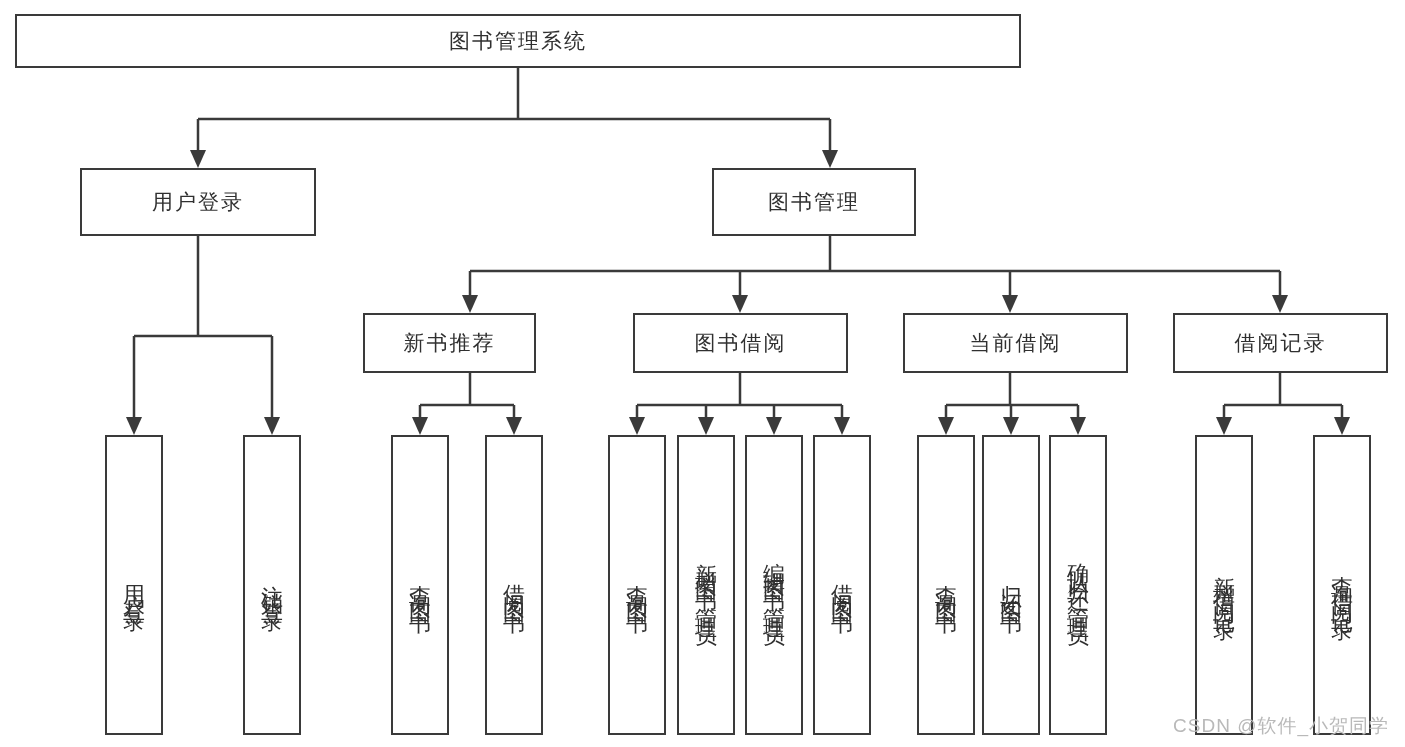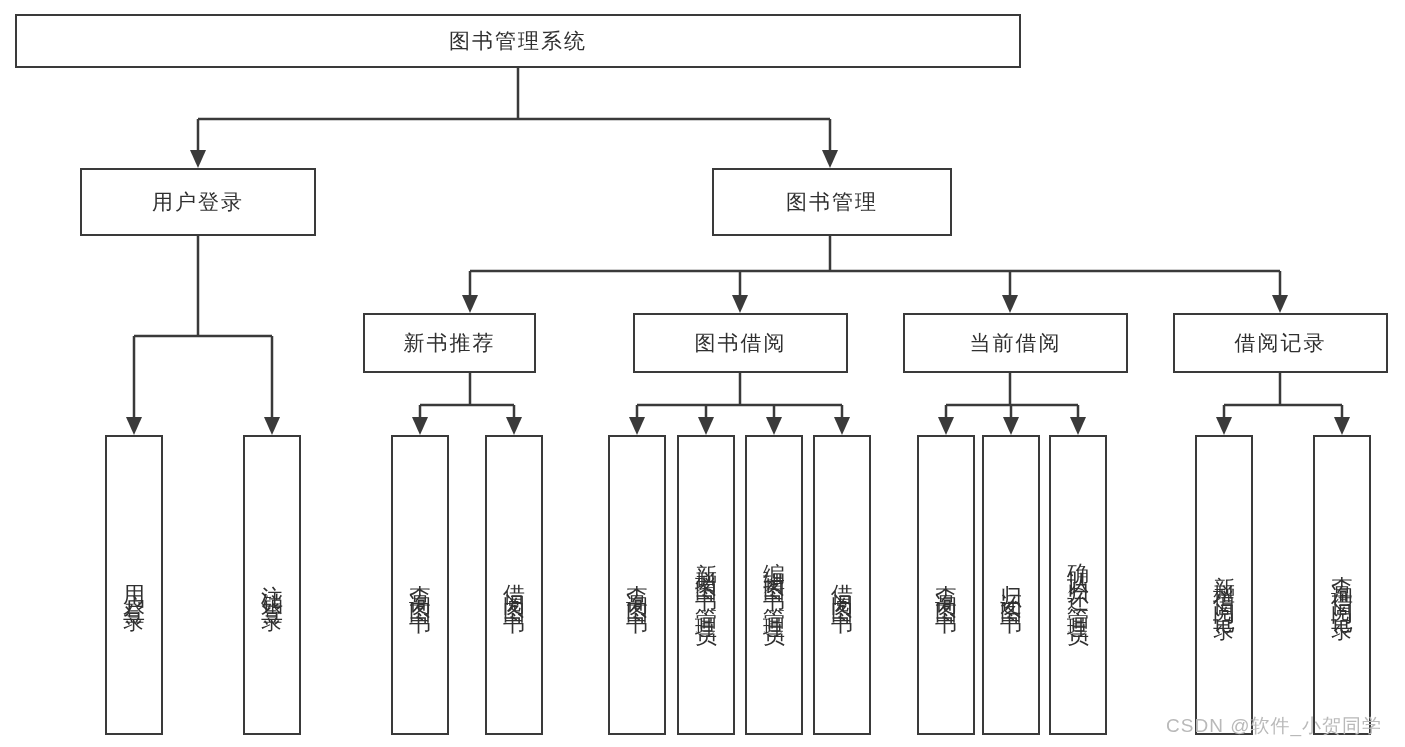--- a/index.html
+++ b/index.html
@@ -15,21 +15,21 @@
     position:absolute;z-index:2;box-sizing:border-box;background:#fff;
     border:2.5px solid var(--line,#3a3a3a);color:var(--text,#303030);
     display:flex;align-items:center;justify-content:center;text-align:center;
   }
   .h{font-size:21px;letter-spacing:2px;white-space:nowrap;}
   .v{
     writing-mode:vertical-rl;text-orientation:mixed;
     font-size:22px;letter-spacing:9px;line-height:1;
   }
   .watermark{
-    position:absolute;z-index:3;right:23px;top:713px;
+    position:absolute;z-index:3;right:16px;top:713px;
     color:var(--watermark,#b9b9b9);font-size:19px;letter-spacing:1px;white-space:nowrap;
   }
 </style>
 </head>
 <body>
 
 <div class="stage">
 
   <svg class="wires" width="1405" height="747" viewBox="0 0 1405 747">
 
@@ -61,21 +61,21 @@
       <polygon points="1003,417 1019,417 1011,435"></polygon>
       <polygon points="1070,417 1086,417 1078,435"></polygon>
       <polygon points="1216,417 1232,417 1224,435"></polygon>
       <polygon points="1334,417 1350,417 1342,435"></polygon>
     </g>
   </svg>
 
   <div class="box h" style="left:15px;top:14px;width:1006px;height:54px">图书管理系统</div>
 
   <div class="box h" style="left:80px;top:168px;width:236px;height:68px">用户登录</div>
-  <div class="box h" style="left:712px;top:168px;width:240px;height:68px">图书管理</div>
+  <div class="box h" style="left:712px;top:168px;width:204px;height:68px">图书管理</div>
 
   <div class="box h" style="left:363px;top:313px;width:173px;height:60px">新书推荐</div>
   <div class="box h" style="left:633px;top:313px;width:215px;height:60px">图书借阅</div>
   <div class="box h" style="left:903px;top:313px;width:225px;height:60px">当前借阅</div>
   <div class="box h" style="left:1173px;top:313px;width:215px;height:60px">借阅记录</div>
 
   <div class="box v" style="left:105px;top:435px;width:58px;height:300px">用户登录</div>
   <div class="box v" style="left:243px;top:435px;width:58px;height:300px">注销登录</div>
 
   <div class="box v" style="left:391px;top:435px;width:58px;height:300px">查询图书</div>

